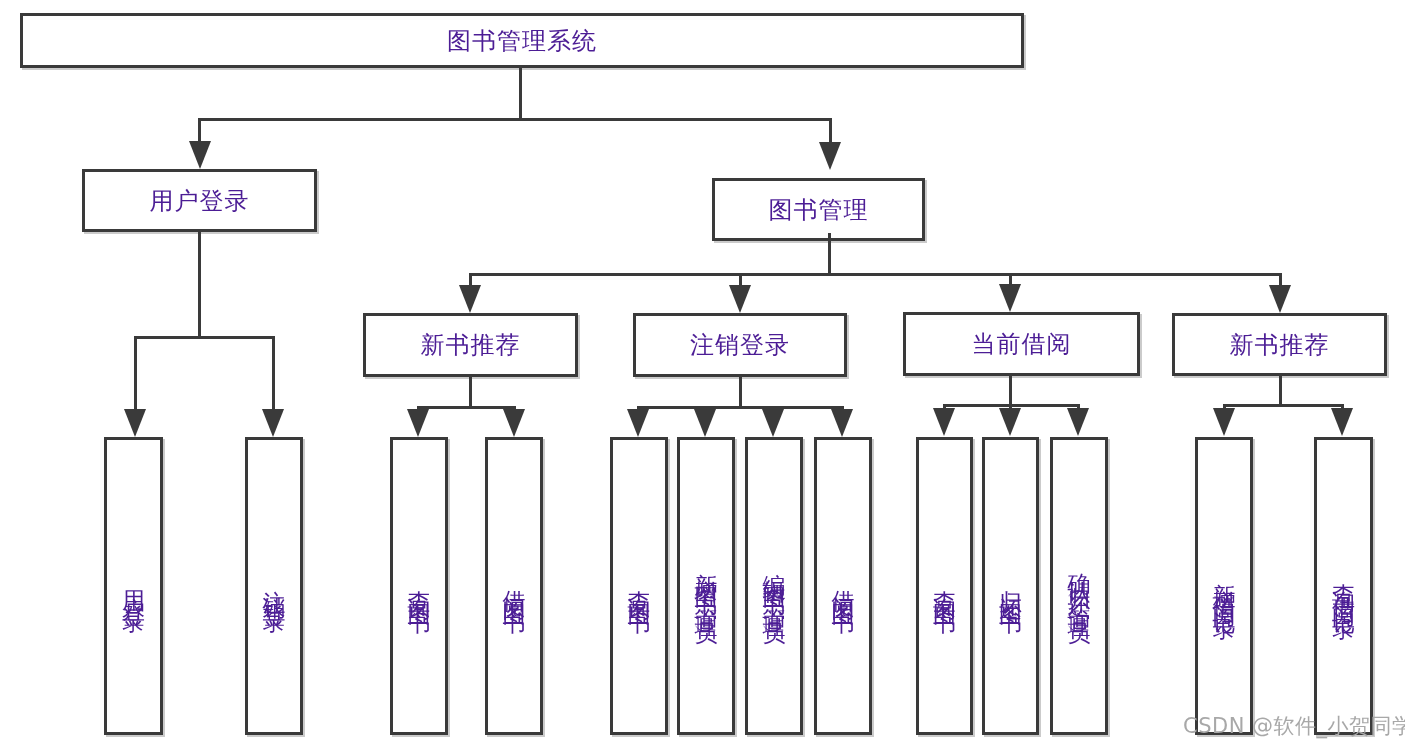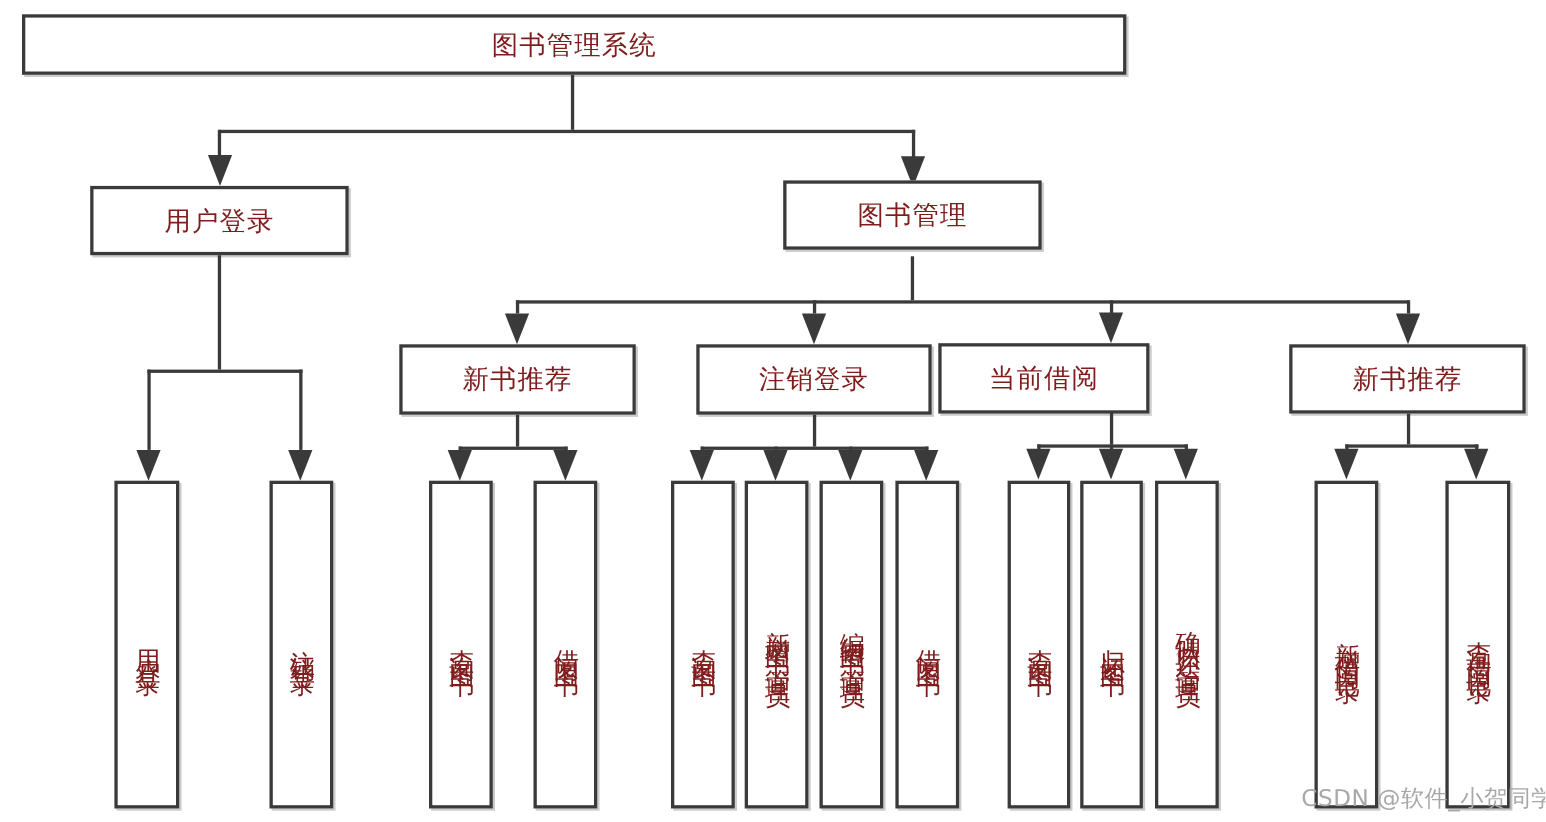--- a/index.html
+++ b/index.html
@@ -13,21 +13,21 @@
   }
   .box {
     position: absolute;
     box-sizing: border-box;
     background: #ffffff;
     border: 3px solid #3a3a3a;
     box-shadow: 2px 2px 0 rgba(140,140,140,0.45);
     display: flex;
     align-items: center;
     justify-content: center;
-    color: #7f1d1d;
+    color: #4c1d95;
     font-size: 24px;
     line-height: 1;
   }
   .box.h { letter-spacing: 1px; }
   .box.v {
     writing-mode: vertical-rl;
     letter-spacing: 7px;
     font-size: 23px;
   }
   .line {
@@ -65,21 +65,21 @@
   <div class="line" style="left:519px;top:68px;width:3px;height:50px"></div>
   <div class="line" style="left:199px;top:118px;width:633px;height:3px"></div>
   <div class="line" style="left:198px;top:118px;width:3px;height:24px"></div>
   <div class="arrow" style="left:189px;top:141px"></div>
   <div class="line" style="left:829px;top:118px;width:3px;height:25px"></div>
   <div class="arrow" style="left:819px;top:142px"></div>
 
   <div class="box h" style="left:82px;top:169px;width:235px;height:63px">
     <span>用户登录</span>
   </div>
-  <div class="box h" style="left:712px;top:164px;width:235px;height:63px">
+  <div class="box h" style="left:712px;top:178px;width:213px;height:63px">
     <span>图书管理</span>
   </div>
 
   <div class="line" style="left:198px;top:232px;width:3px;height:104px"></div>
   <div class="line" style="left:134px;top:336px;width:141px;height:3px"></div>
   <div class="line" style="left:134px;top:336px;width:3px;height:73px"></div>
   <div class="arrow" style="left:124px;top:409px"></div>
   <div class="line" style="left:272px;top:336px;width:3px;height:73px"></div>
   <div class="arrow" style="left:262px;top:409px"></div>
 
@@ -93,21 +93,21 @@
   <div class="arrow" style="left:999px;top:284px"></div>
   <div class="line" style="left:1279px;top:273px;width:3px;height:12px"></div>
   <div class="arrow" style="left:1269px;top:285px"></div>
 
   <div class="box h" style="left:363px;top:313px;width:215px;height:64px">
     <span>新书推荐</span>
   </div>
   <div class="box h" style="left:633px;top:313px;width:214px;height:64px">
     <span>注销登录</span>
   </div>
-  <div class="box h" style="left:853px;top:312px;width:192px;height:64px">
+  <div class="box h" style="left:903px;top:312px;width:237px;height:64px">
     <span>当前借阅</span>
   </div>
   <div class="box h" style="left:1172px;top:313px;width:215px;height:63px">
     <span>新书推荐</span>
   </div>
 
   <div class="line" style="left:469px;top:377px;width:3px;height:29px"></div>
   <div class="line" style="left:417px;top:406px;width:99px;height:3px"></div>
   <div class="line" style="left:417px;top:406px;width:3px;height:5px"></div>
   <div class="arrow" style="left:407px;top:409px"></div>

